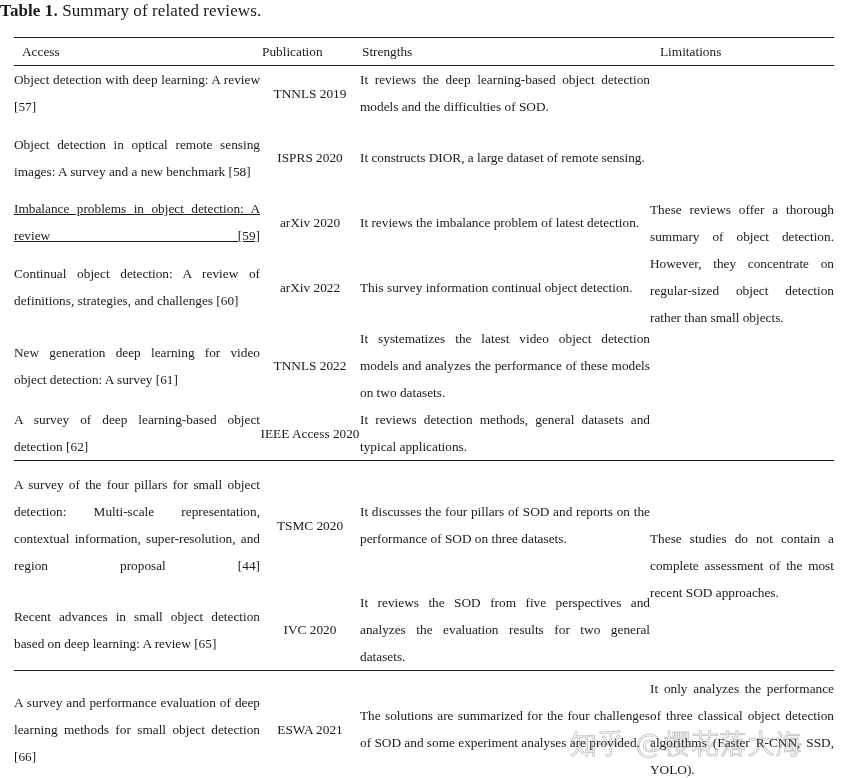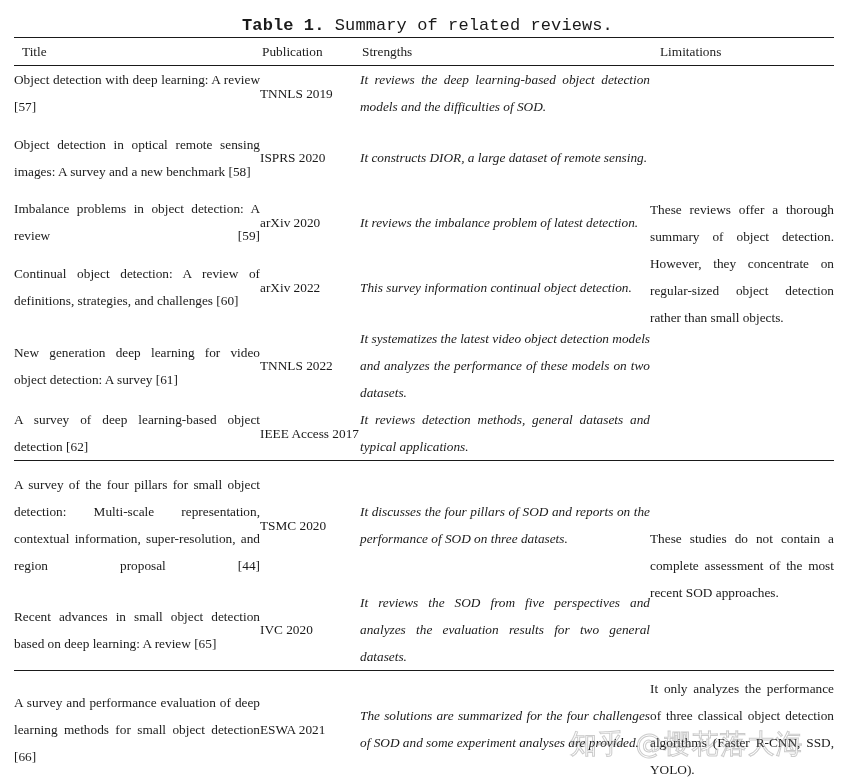--- a/index.html
+++ b/index.html
@@ -18,26 +18,24 @@
 
   .page {
     position: relative;
     width: 855px;
     height: 778px;
     box-sizing: border-box;
   }
 
   
   .caption {
-    text-align: center;
     font-size: 17px;
     line-height: 22px;
-    padding-top: 15px;
+    padding-top: 0;
     letter-spacing: 0.1px;
-    font-family: Liberation Mono, monospace;
   }
   .caption .cap-label {
     font-weight: bold;
   }
 
   
   .tbl-wrap {
     position: absolute;
     left: 14px;
     top: 37px;
@@ -88,28 +86,27 @@
   }
   .cell-title {
     padding-left: 8px;
     padding-right: 12px;
     text-align: justify;
     text-align-last: left;
   }
   .cell-pub {
     padding-left: 2px;
     padding-right: 6px;
-    text-align: left;
+    text-align: center;
   }
   .cell-str {
     padding-left: 2px;
     padding-right: 10px;
     text-align: justify;
     text-align-last: left;
-    font-style: italic;
   }
   .cell-lim {
     padding-left: 10px;
     padding-right: 4px;
     text-align: justify;
     text-align-last: left;
     vertical-align: middle;
   }
 
   .just {
@@ -152,21 +149,21 @@
     <table class="tbl">
       <colgroup>
         <col class="c-title">
         <col class="c-publication">
         <col class="c-strengths">
         <col class="c-limitations">
       </colgroup>
 
       <thead>
         <tr class="rule-top rule-head">
-          <th class="h-title">Title</th>
+          <th class="h-title">Access</th>
           <th class="h-publication">Publication</th>
           <th class="h-strengths">Strengths</th>
           <th class="h-limitations">Limitations</th>
         </tr>
       </thead>
 
       <tbody>
         <tr>
           <td class="cell cell-title" style="height:48px;">
             <div class="just">Object detection with deep learning: A review [57]</div>
@@ -188,21 +185,21 @@
           </td>
           <td class="cell cell-pub">
             <div>ISPRS 2020</div>
           </td>
           <td class="cell cell-str">
             <div class="just">It constructs DIOR, a large dataset of remote sensing.</div>
           </td>
         </tr>
 
         <tr>
-          <td class="cell cell-title" style="height:54px;">
+          <td class="cell cell-title" style="height:54px;text-decoration:underline;">
             <div class="just last-full">Imbalance problems in object detection: A review [59]</div>
           </td>
           <td class="cell cell-pub">
             <div>arXiv 2020</div>
           </td>
           <td class="cell cell-str">
             <div class="just">It reviews the imbalance problem of latest detection.</div>
           </td>
         </tr>
 
@@ -228,21 +225,21 @@
           <td class="cell cell-str">
             <div class="just">It systematizes the latest video object detection models and analyzes the performance of these models on two datasets.</div>
           </td>
         </tr>
 
         <tr>
           <td class="cell cell-title" style="height:54px;margin-left:34px;">
             <div class="just">A survey of deep learning-based object detection [62]</div>
           </td>
           <td class="cell cell-pub">
-            <div>IEEE Access 2017</div>
+            <div>IEEE Access 2020</div>
           </td>
           <td class="cell cell-str">
             <div class="just">It reviews detection methods, general datasets and typical applications.</div>
           </td>
         </tr>
       </tbody>
 
       <tbody>
         <tr class="rule-sec">
           <td class="cell cell-title" style="height:128px;">

